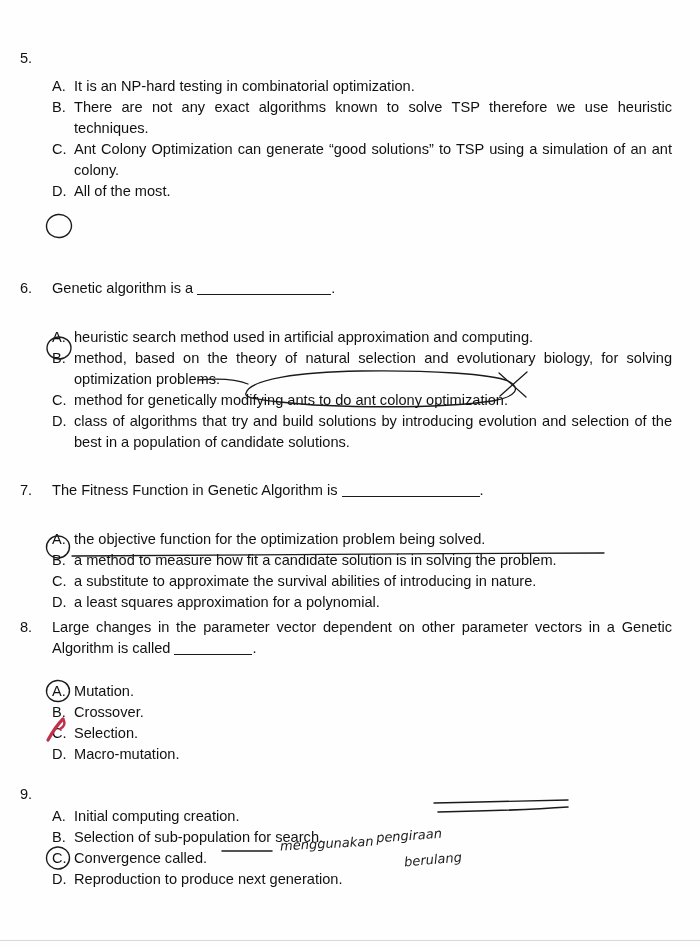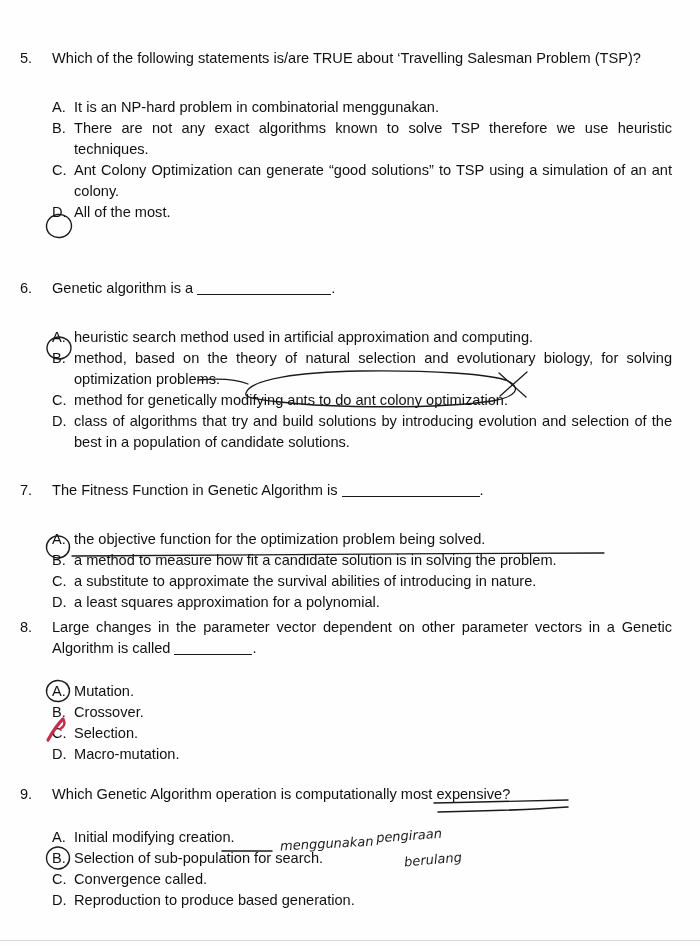--- a/index.html
+++ b/index.html
@@ -97,26 +97,25 @@
   }
 </style>
 </head>
 <body>
 
 <div id="page">
 
   <div class="question" style="top:48px;">
     <div class="q-head">
       <span class="q-num">5.</span>
-      <span>Which of the following statements is/are TRUE about ‘Travelling Salesman Problem (TSP)?</span>
     </div>
     <div class="options" style="margin-top:28px;">
       <div class="opt">
         <span class="opt-letter">A.</span>
-        <span class="opt-text">It is an NP-hard problem in combinatorial menggunakan.</span>
+        <span class="opt-text">It is an NP-hard testing in combinatorial optimization.</span>
       </div>
       <div class="opt justify">
         <span class="opt-letter">B.</span>
         <span class="opt-text">There are not any exact algorithms known to solve TSP therefore we use heuristic techniques.</span>
       </div>
       <div class="opt justify">
         <span class="opt-letter">C.</span>
         <span class="opt-text">Ant Colony Optimization can generate “good solutions” to TSP using a simulation of an ant colony.</span>
       </div>
       <div class="opt">
@@ -197,38 +196,37 @@
       <div class="opt">
         <span class="opt-letter">D.</span>
         <span class="opt-text">Macro-mutation.</span>
       </div>
     </div>
   </div>
 
   <div class="question" style="top:784px;">
     <div class="q-head nojust">
       <span class="q-num">9.</span>
-      <span>Which Genetic Algorithm operation is computationally most expensive?</span>
     </div>
     <div class="options" style="margin-top:22px;">
       <div class="opt">
         <span class="opt-letter">A.</span>
-        <span class="opt-text">Initial modifying creation.</span>
+        <span class="opt-text">Initial computing creation.</span>
       </div>
       <div class="opt">
         <span class="opt-letter">B.</span>
         <span class="opt-text">Selection of sub-population for search.</span>
       </div>
       <div class="opt">
         <span class="opt-letter">C.</span>
         <span class="opt-text">Convergence called.</span>
       </div>
       <div class="opt">
         <span class="opt-letter">D.</span>
-        <span class="opt-text">Reproduction to produce based generation.</span>
+        <span class="opt-text">Reproduction to produce next generation.</span>
       </div>
     </div>
   </div>
 
   <svg id="ink" viewBox="0 0 700 946">
     <g fill="none" stroke="#1b1b1b" stroke-width="1.5" stroke-linecap="round">
 
       <ellipse cx="59" cy="226" rx="12.5" ry="11.5" transform="rotate(-6 59 226)" stroke-width="1.4"></ellipse>
 
       <ellipse cx="59" cy="348" rx="12" ry="11" transform="rotate(-4 59 348)" stroke-width="1.4"></ellipse>

